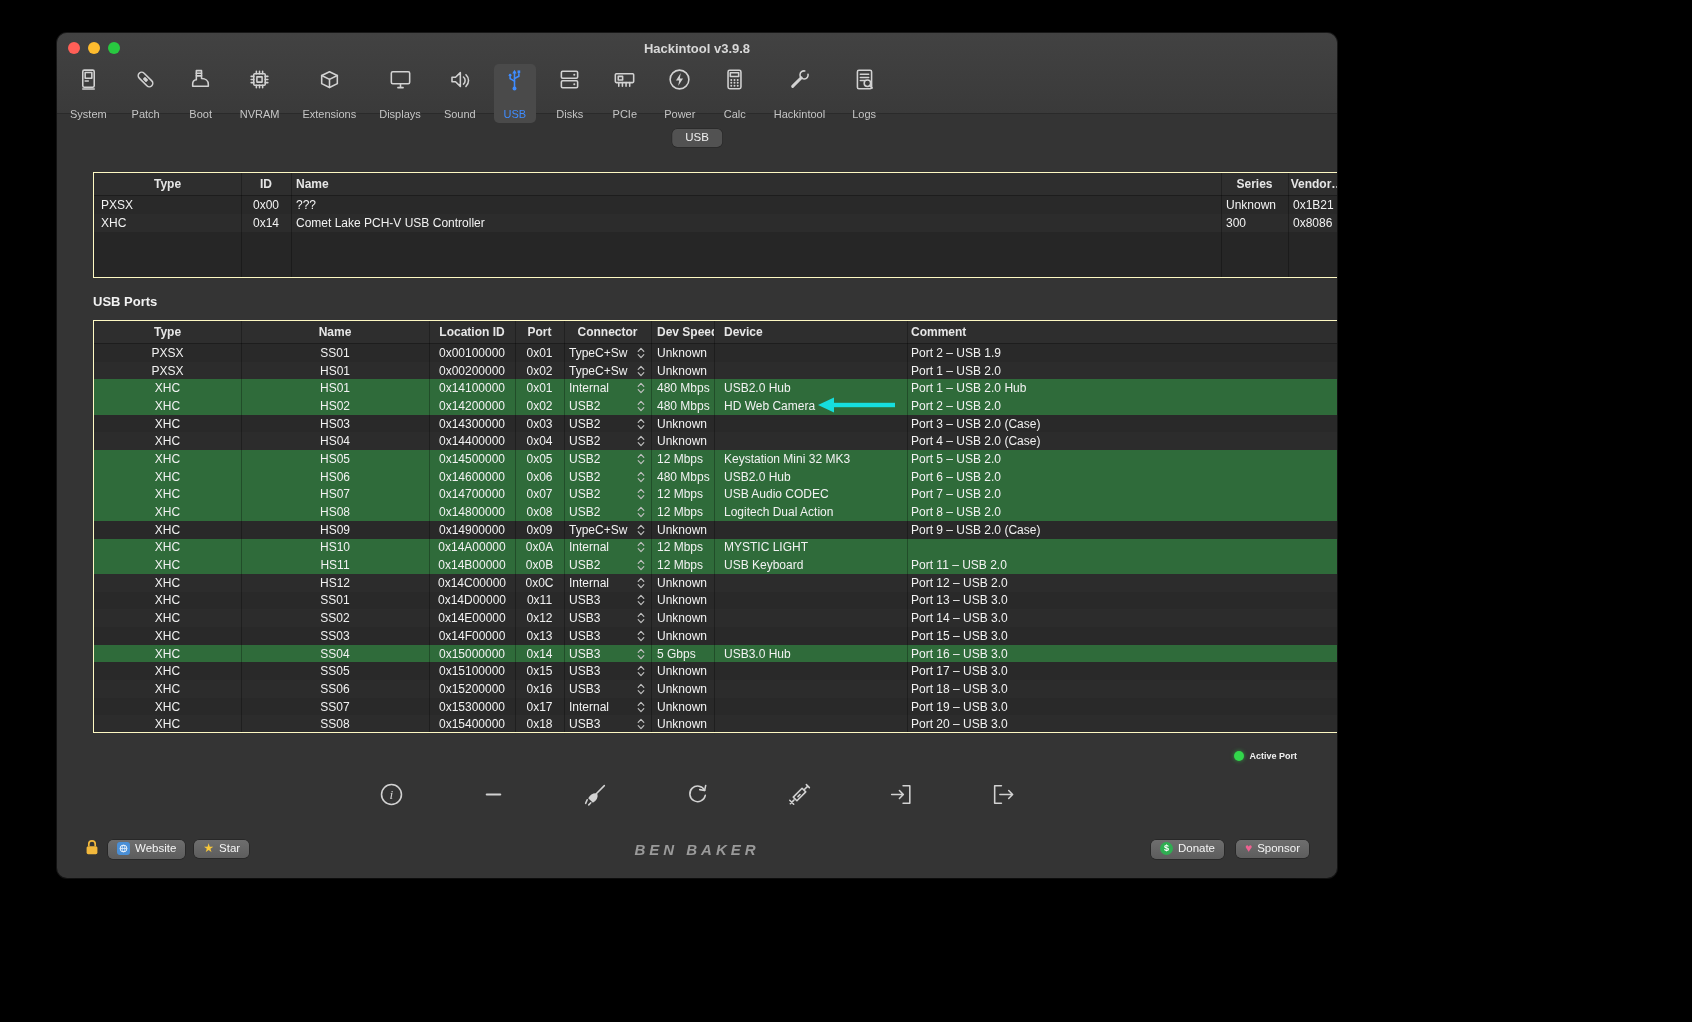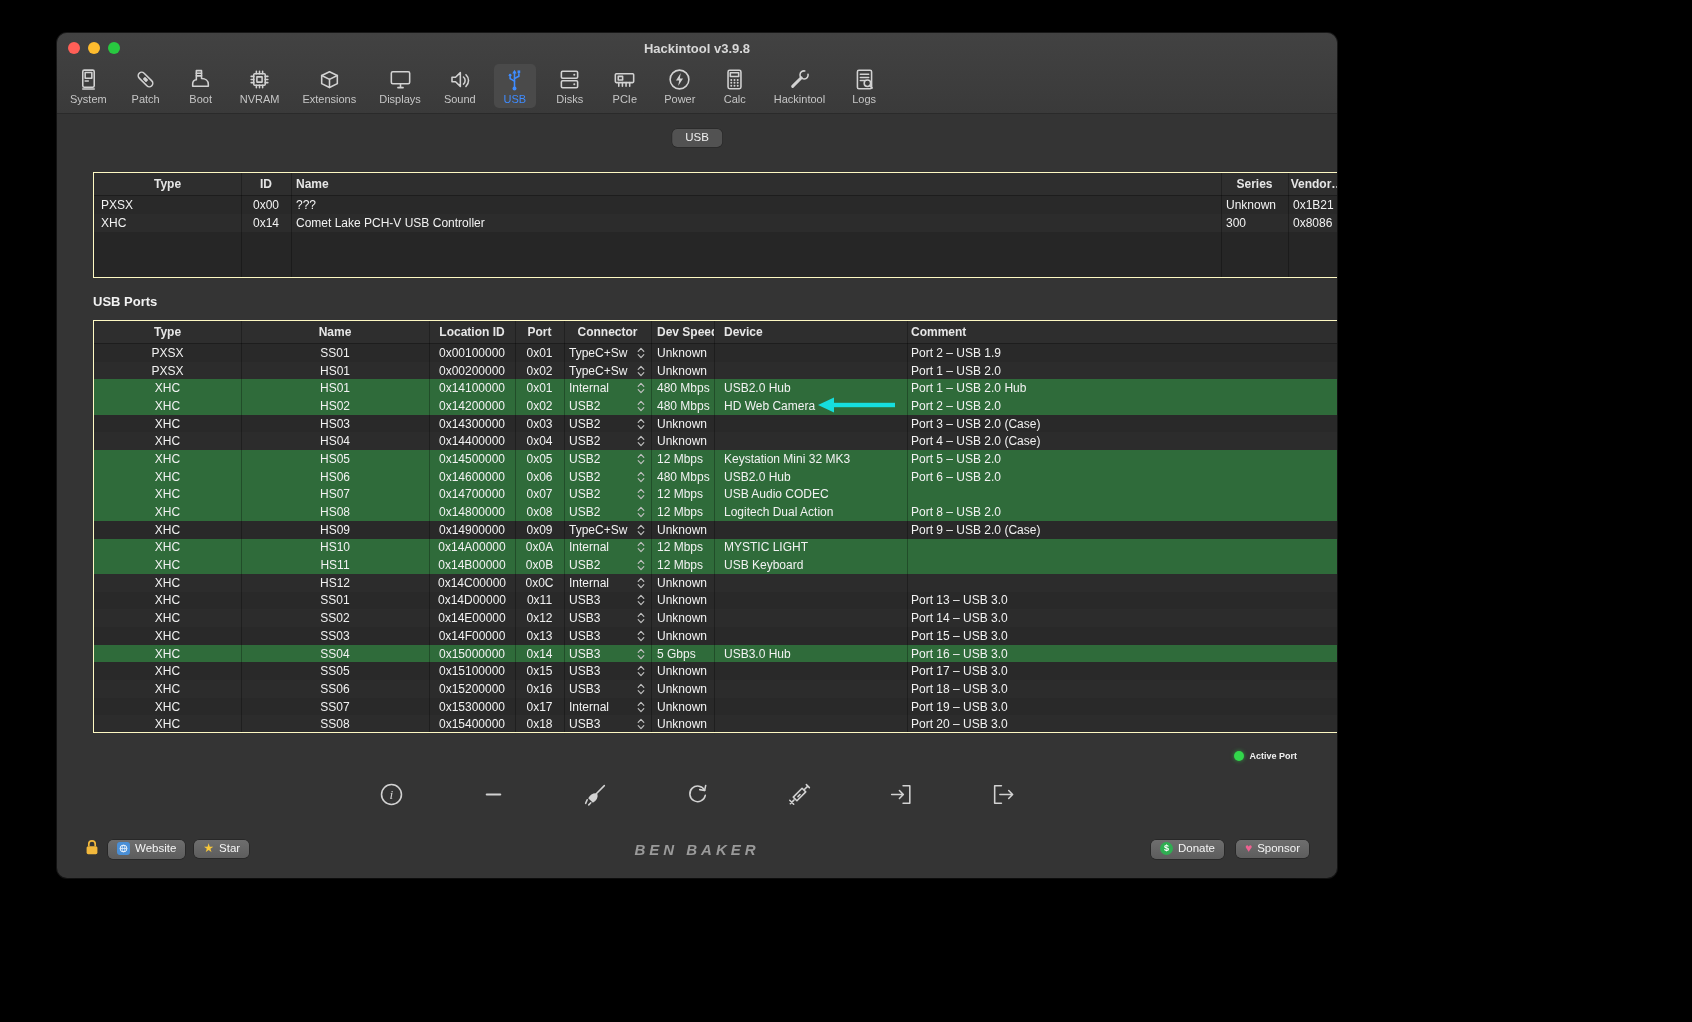--- a/index.html
+++ b/index.html
@@ -7,21 +7,21 @@
   .window{position:absolute;left:57px;top:33px;width:1280px;height:845px;background:#343434;border-radius:10px;
     box-shadow:0 25px 70px rgba(0,0,0,.75),0 0 0 1px #1c1c1c;overflow:hidden}
   
   .chrome{position:absolute;top:0;left:0;right:0;height:80px;background:linear-gradient(#424242,#3a3a3a);border-bottom:1px solid #2a2a2a}
   .titlebar{height:30px;position:relative;display:flex;align-items:center}
   .traffic{position:absolute;left:11px;top:0;bottom:0;display:flex;align-items:center;gap:8px}
   .dot{width:12px;height:12px;border-radius:50%}
   .red{background:#ff5f57}.yellow{background:#febc2e}.green{background:#28c840}
   .wtitle{flex:1;text-align:center;font-size:13px;font-weight:bold;color:#d8d8d8}
   .toolbar{height:50px;display:flex;align-items:flex-start;padding:1px 0 0 8px;gap:13px}
-  .tb-item{display:flex;flex-direction:column;align-items:center;justify-content:center;gap:0;padding:2px 5px 3px;border-radius:5px;min-width:32px}
+  .tb-item{display:flex;flex-direction:column;align-items:center;justify-content:center;gap:15px;padding:2px 5px 3px;border-radius:5px;min-width:32px}
   .tb-item.selected{background:#4a4a4a}
   .tb-icon{height:27px;display:flex;align-items:center;justify-content:center}
   .tb-icon svg{width:25px;height:25px;stroke:#d2d2d2;fill:none;stroke-width:1.5;stroke-linecap:round;stroke-linejoin:round}
   .tb-item.selected .tb-icon svg{stroke:var(--accent)}
   .tb-label{font-size:11px;color:#c6c6c6;white-space:nowrap}
   .tb-item.selected .tb-label{color:var(--accent)}
   .acc-fill{fill:var(--accent);stroke:none}
   .gry-fill{fill:#d2d2d2;stroke:none}
   
   .content{position:absolute;top:81px;left:0;right:0;bottom:50px}
@@ -437,20 +437,21 @@
             <div class="td p-connector">
               <span>USB2</span>
               <span class="stepper">
                 <svg width="8" height="12" viewBox="0 0 8 12">
                   <path d="M1.2 4.4 L4 1.4 6.8 4.4 M1.2 7.6 L4 10.6 6.8 7.6" fill="none" stroke="#bfbfbf" stroke-width="1.2" stroke-linecap="round" stroke-linejoin="round"></path>
                 </svg>
               </span>
             </div>
             <div class="td p-speed">12 Mbps</div>
             <div class="td p-device">USB Audio CODEC</div>
+            <div class="td p-comment">Port 7 – USB 2.0</div>
             <div class="td"></div>
           </div>
           <div class="trow active">
             <div class="td p-type">XHC</div>
             <div class="td p-name">HS08</div>
             <div class="td p-location">0x14800000</div>
             <div class="td p-port">0x08</div>
             <div class="td p-connector">
               <span>USB2</span>
               <span class="stepper">
@@ -507,37 +508,39 @@
             <div class="td p-connector">
               <span>USB2</span>
               <span class="stepper">
                 <svg width="8" height="12" viewBox="0 0 8 12">
                   <path d="M1.2 4.4 L4 1.4 6.8 4.4 M1.2 7.6 L4 10.6 6.8 7.6" fill="none" stroke="#bfbfbf" stroke-width="1.2" stroke-linecap="round" stroke-linejoin="round"></path>
                 </svg>
               </span>
             </div>
             <div class="td p-speed">12 Mbps</div>
             <div class="td p-device">USB Keyboard</div>
+            <div class="td p-comment">Port 11 – USB 2.0</div>
             <div class="td"></div>
           </div>
           <div class="trow">
             <div class="td p-type">XHC</div>
             <div class="td p-name">HS12</div>
             <div class="td p-location">0x14C00000</div>
             <div class="td p-port">0x0C</div>
             <div class="td p-connector">
               <span>Internal</span>
               <span class="stepper">
                 <svg width="8" height="12" viewBox="0 0 8 12">
                   <path d="M1.2 4.4 L4 1.4 6.8 4.4 M1.2 7.6 L4 10.6 6.8 7.6" fill="none" stroke="#bfbfbf" stroke-width="1.2" stroke-linecap="round" stroke-linejoin="round"></path>
                 </svg>
               </span>
             </div>
             <div class="td p-speed">Unknown</div>
             <div class="td p-device"></div>
+            <div class="td p-comment">Port 12 – USB 2.0</div>
             <div class="td"></div>
           </div>
           <div class="trow">
             <div class="td p-type">XHC</div>
             <div class="td p-name">SS01</div>
             <div class="td p-location">0x14D00000</div>
             <div class="td p-port">0x11</div>
             <div class="td p-connector">
               <span>USB3</span>
               <span class="stepper">

